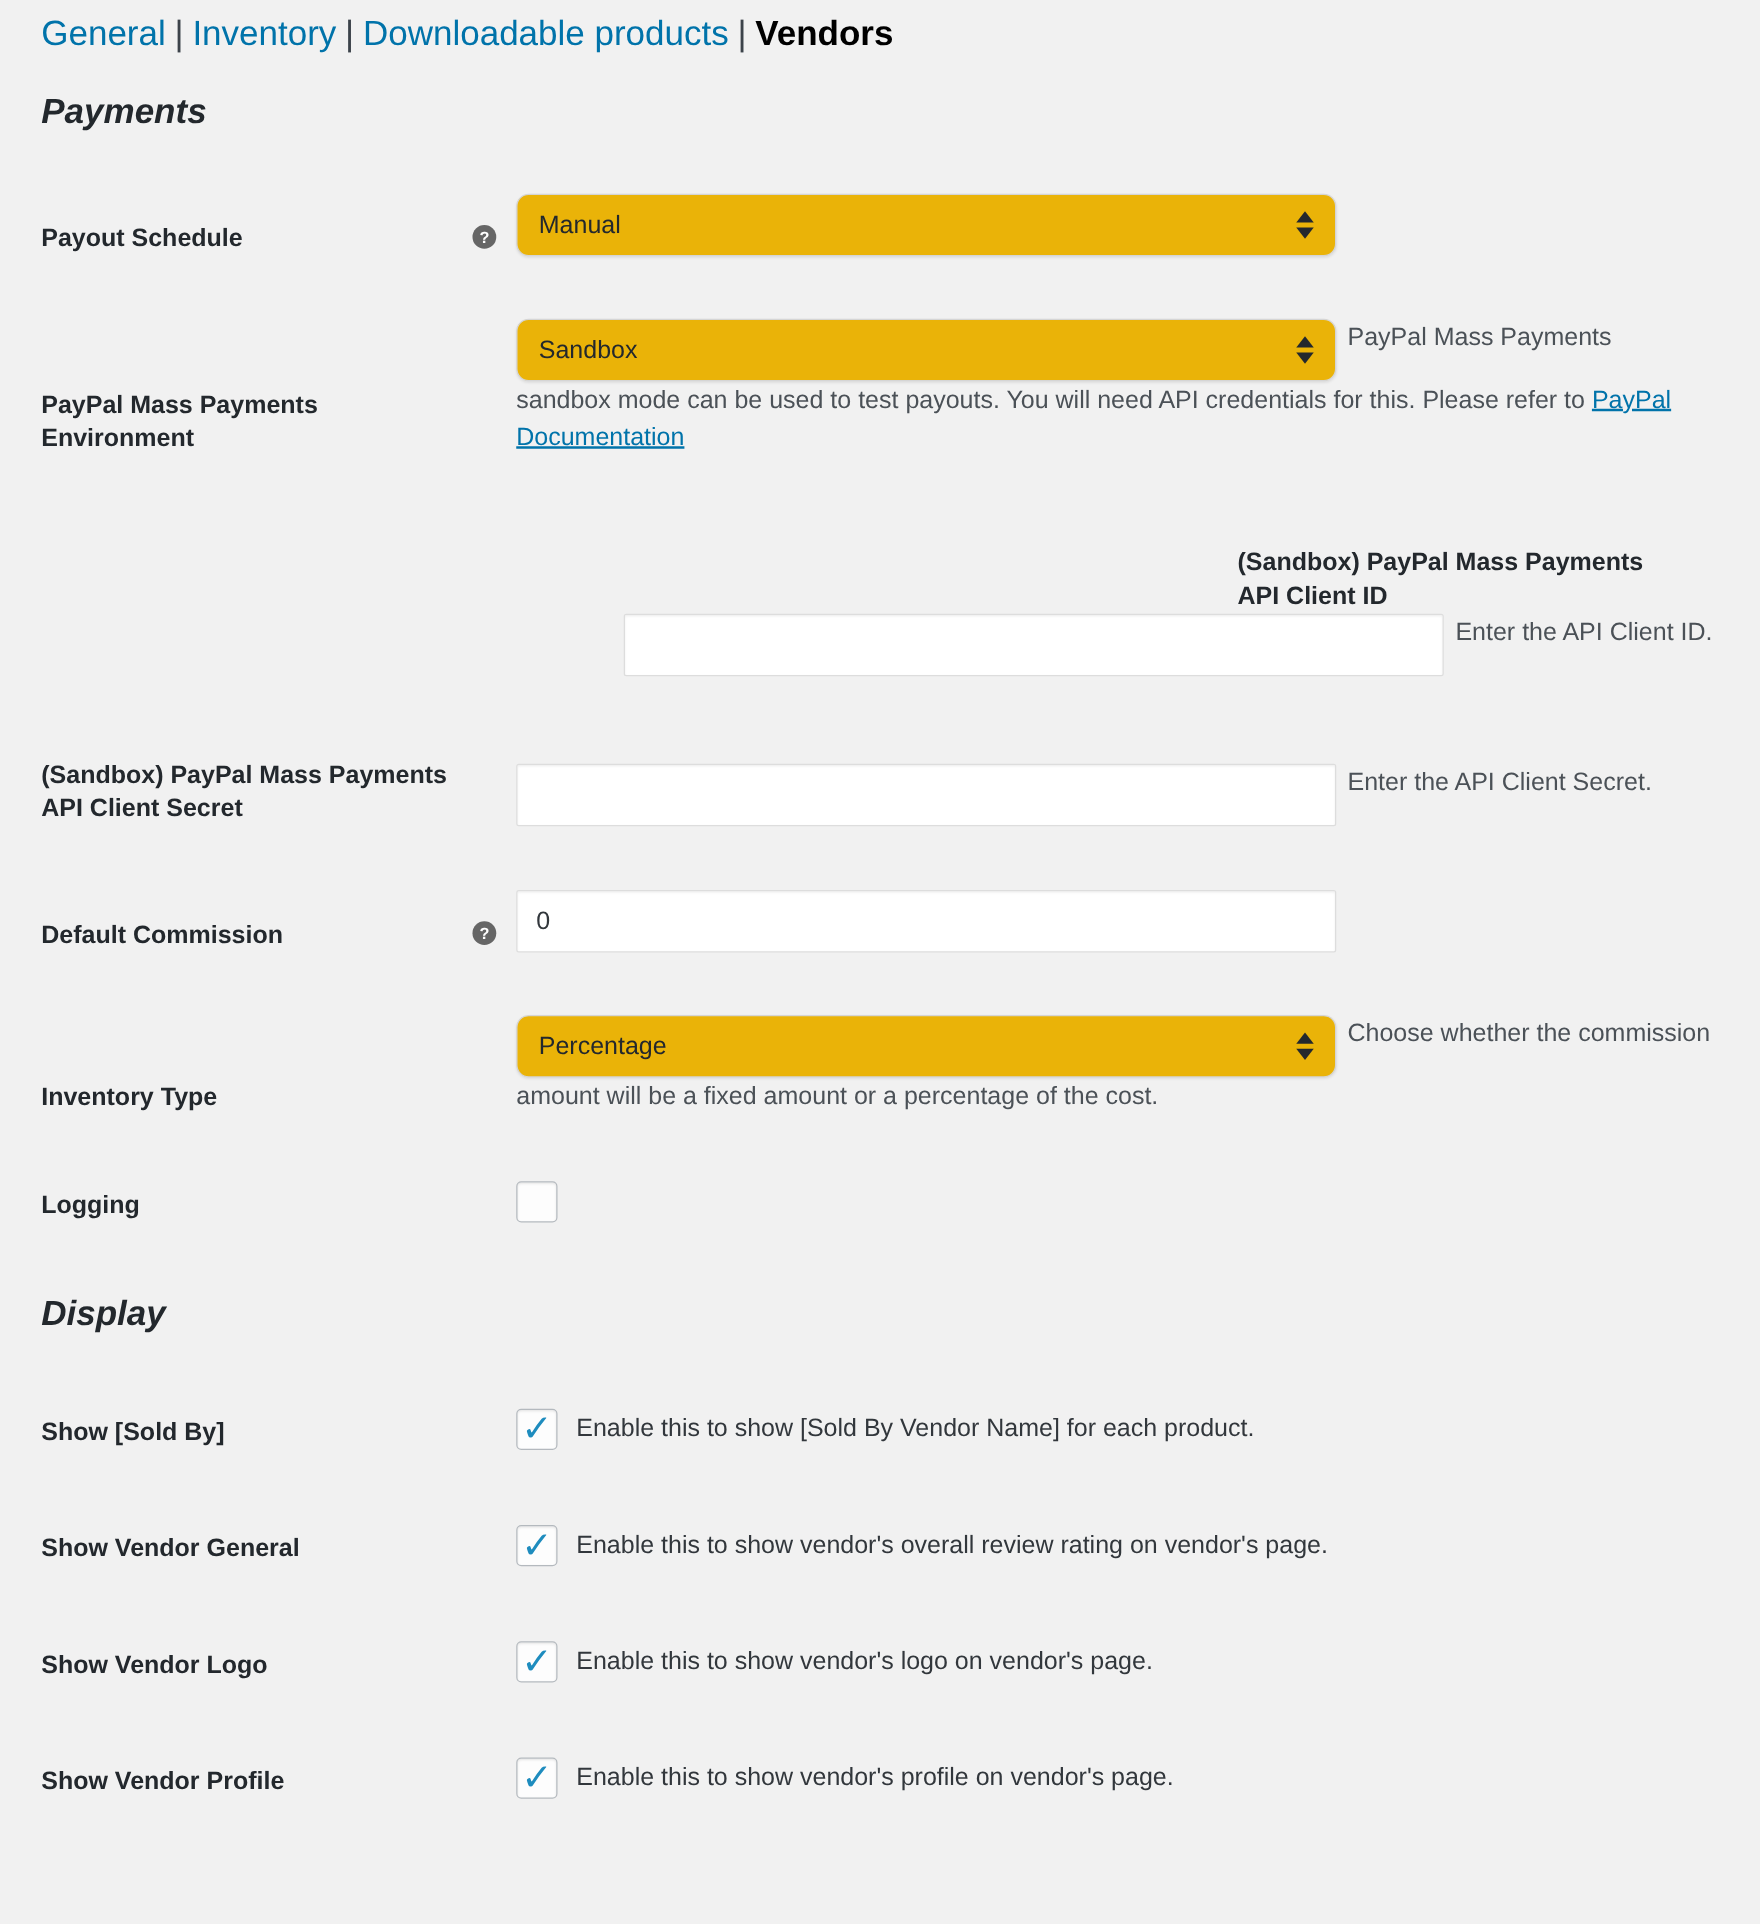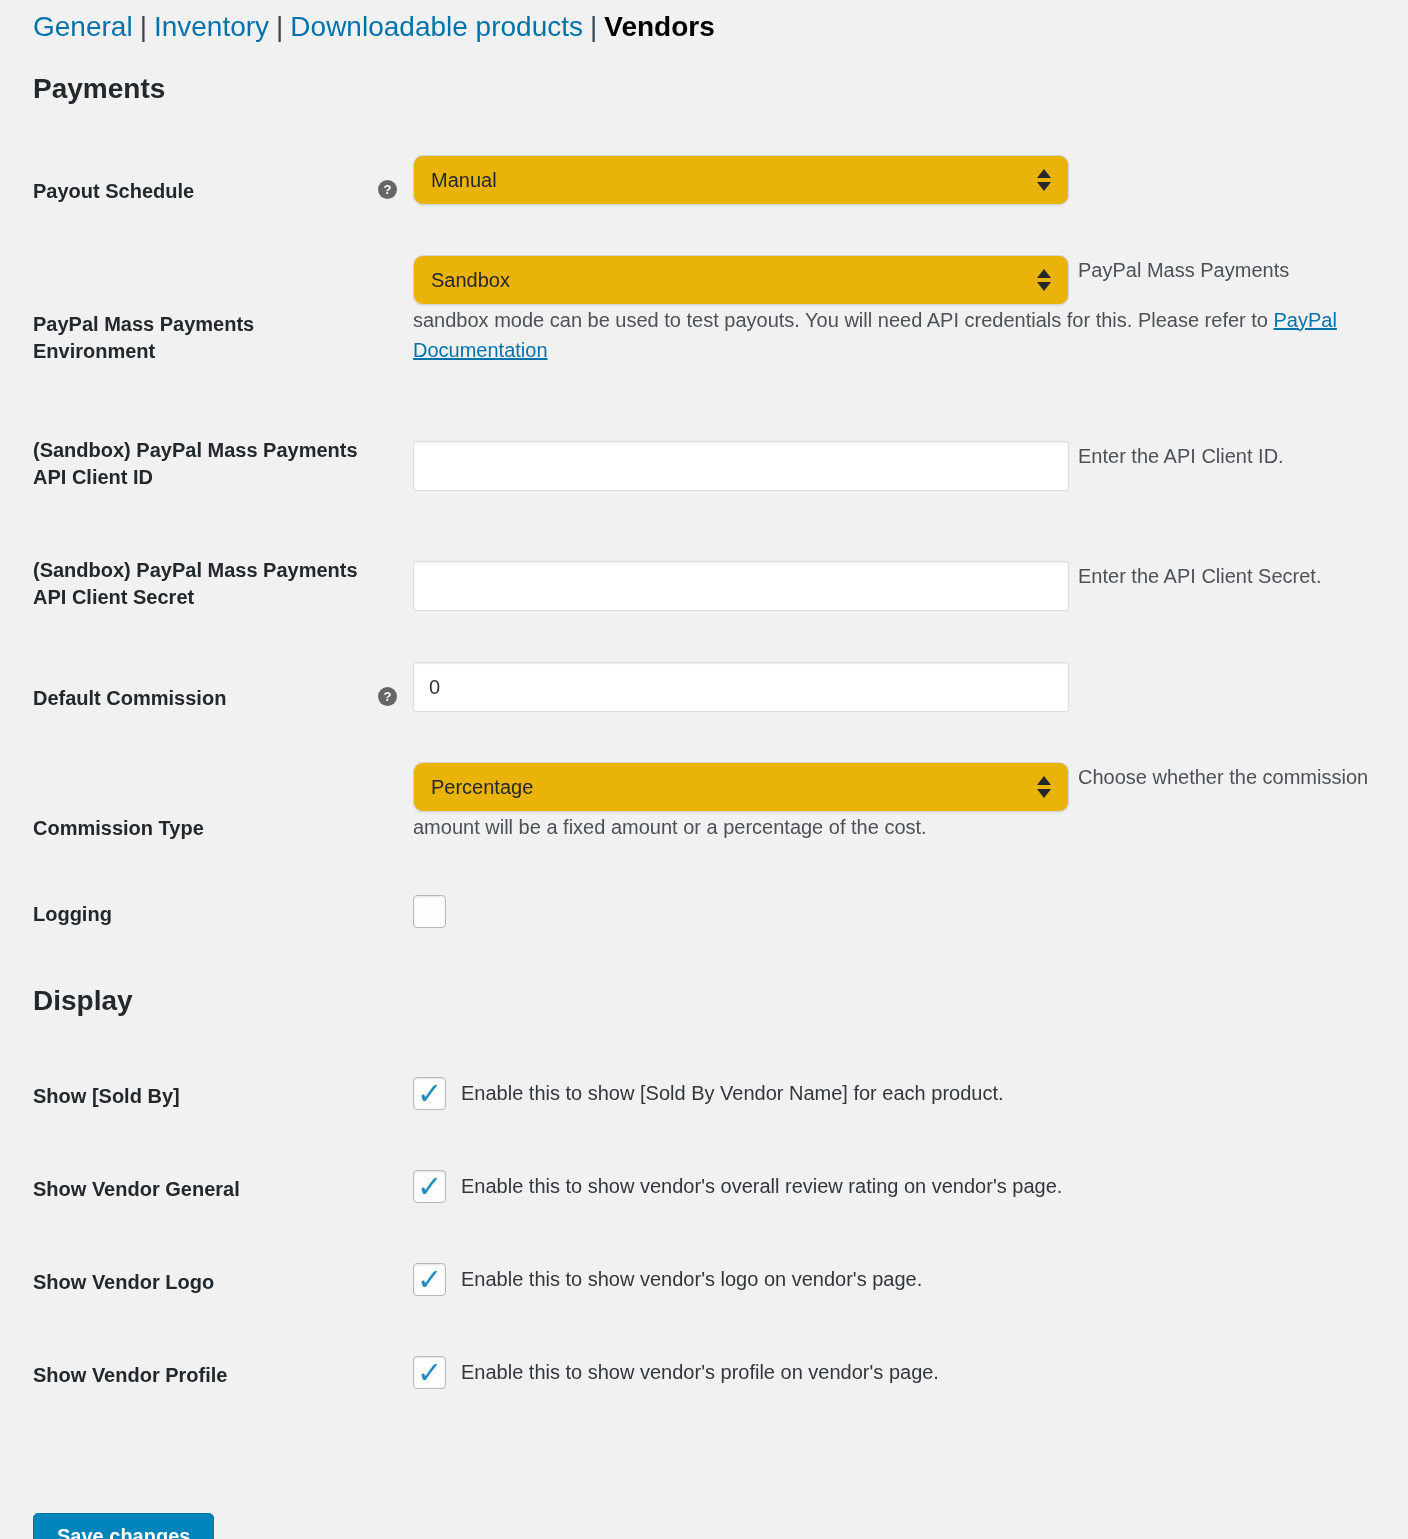--- a/index.html
+++ b/index.html
@@ -15,21 +15,21 @@
   
   .subsubsub { font-size:28px; line-height:26px; }
   .subsubsub a { color:#0073aa; text-decoration:none; }
   .subsubsub .sep { color:#3c434a; margin:0 7px; }
   .subsubsub .current { color:#000; font-weight:bold; }
 
   
   h2.section-title {
     margin-top:32px;
     font-size:28px; line-height:34px;
-    font-weight:bold; color:#23282d;
+    font-weight:bold; color:#23282d;font-style:italic;
   }
   h2.display-title { margin-top:56px; }
 
   
   .rows { margin-top:49px; }
   .form-row { display:flex; align-items:flex-end; }
   .cell-label {
     width:380px; flex:none; position:relative;
     font-size:20px; line-height:27px; font-weight:bold; color:#23282d;
     padding-top:12px; padding-right:46px;
@@ -106,21 +106,21 @@
     box-shadow:inset 0 1px 2px rgba(0,0,0,.1);
     text-align:center; position:relative;
   }
   .checkbox .mark {
     color:#1e8cbe; font-size:30px; font-weight:bold; line-height:31px;
   }
 
   
   .row-payout       { margin-bottom:50px; }
   .row-env          { margin-bottom:60px; }
-  .row-client-id    { margin-bottom:54px; }
+  .row-client-id    { margin-bottom:54px;flex-direction:column; }
   .row-client-secret{ margin-bottom:51px; }
   .row-commission   { margin-bottom:50px; }
   .row-commtype     { margin-bottom:53px; }
   .row-logging      { margin-bottom:0; }
   .row-display-first{ margin-top:59px; }
   .row-display      { margin-bottom:60px; }
 
   
   .save-btn {
     display:inline-block; margin-top:64px;
@@ -205,21 +205,21 @@
         <span class="help-tip">?</span>
       </div>
       <div class="cell-field">
         <input type="text" class="text-input" value="0" style="">
       </div>
     </div>
 
     
     <div class="form-row row-commtype">
       <div class="cell-label">
-        <span>Commission Type</span>
+        <span>Inventory Type</span>
       </div>
       <div class="cell-field">
         <div class="select-box">
           <span class="select-value">Percentage</span>
           <span class="select-arrows">
               <span class="arr-up"></span>
               <span class="arr-down"></span>
             </span>
         </div><span class="desc inline-desc">Choose whether the commission amount will be a fixed amount or a percentage of the cost.</span>
       </div>

